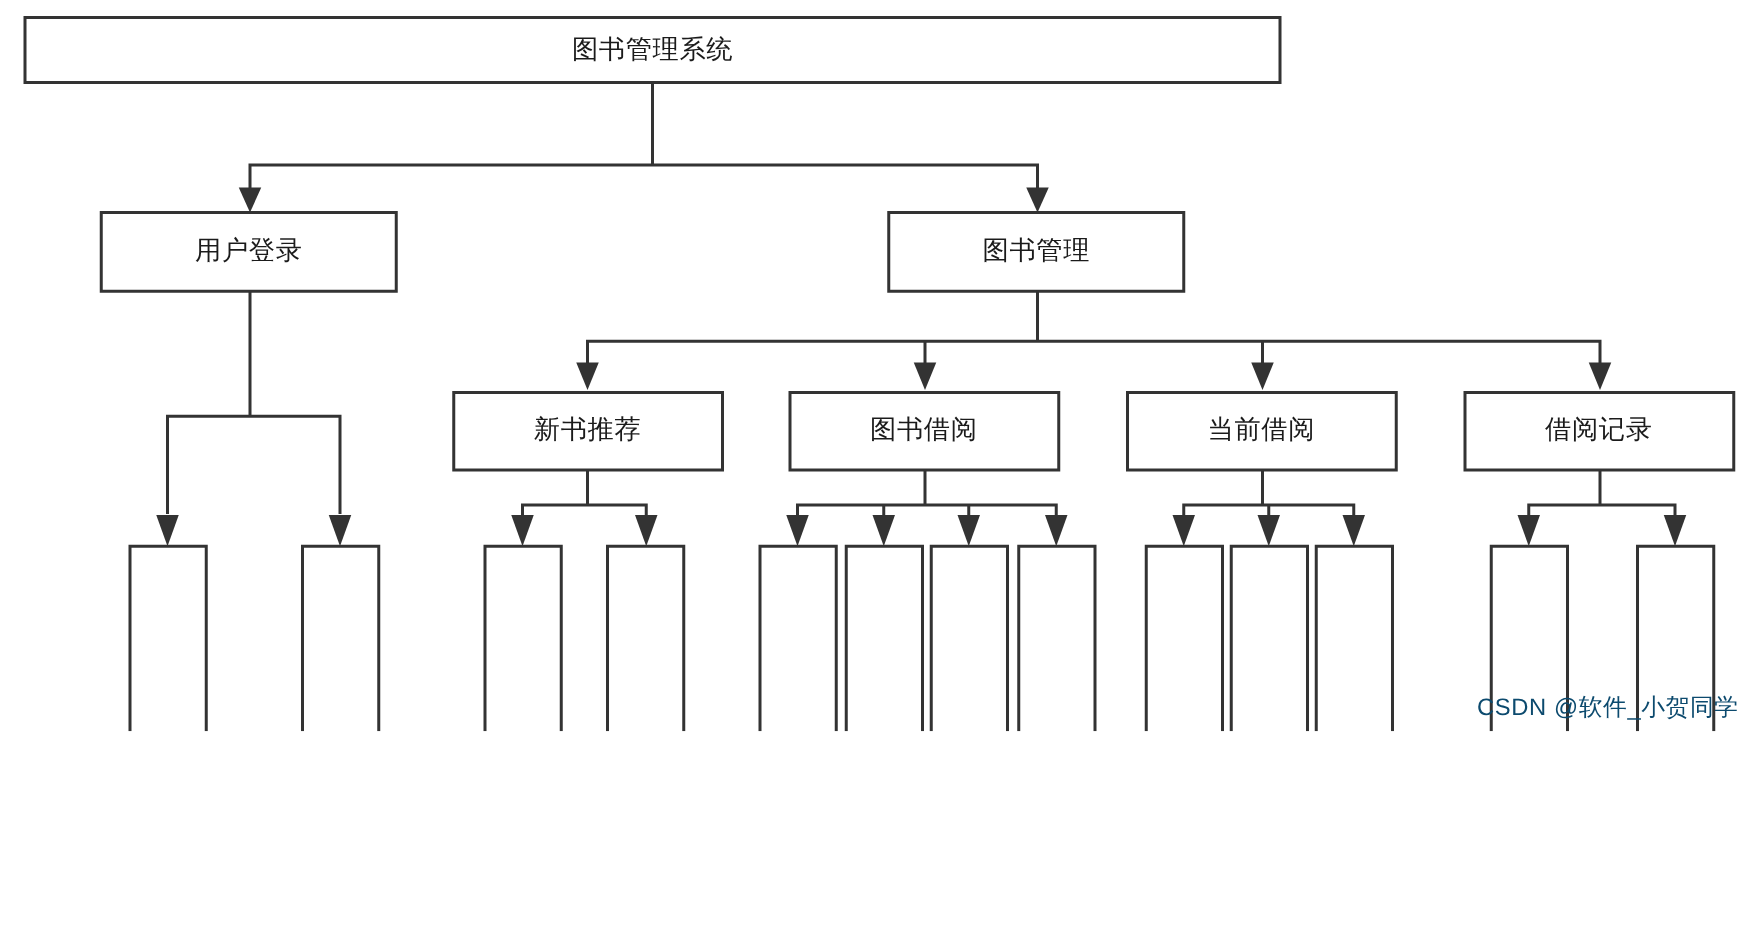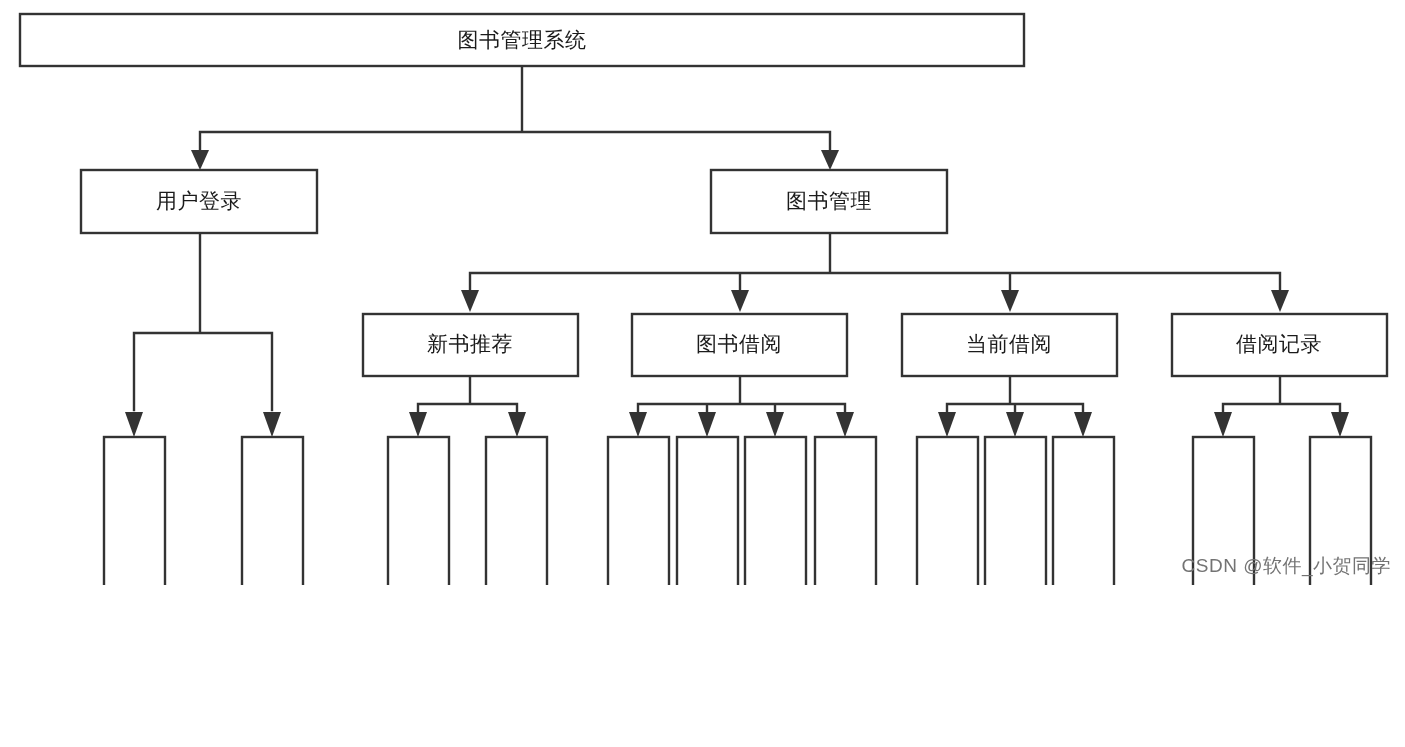--- a/index.html
+++ b/index.html
@@ -65,21 +65,21 @@
     pointer-events: none;
     user-select: none;
     white-space: nowrap;
   }
   .watermark {
     position: absolute;
     right: 14px;
     bottom: 6px;
     font-family: "Liberation Sans", "DejaVu Sans", sans-serif;
     font-size: 19px;
-    color: #737373;
+    color: #0c4a6e;
     letter-spacing: 0.5px;
     user-select: none;
     white-space: nowrap;
   }
 </style>
 </head>
 <body>
 
 <div id="diagram-root">
 

